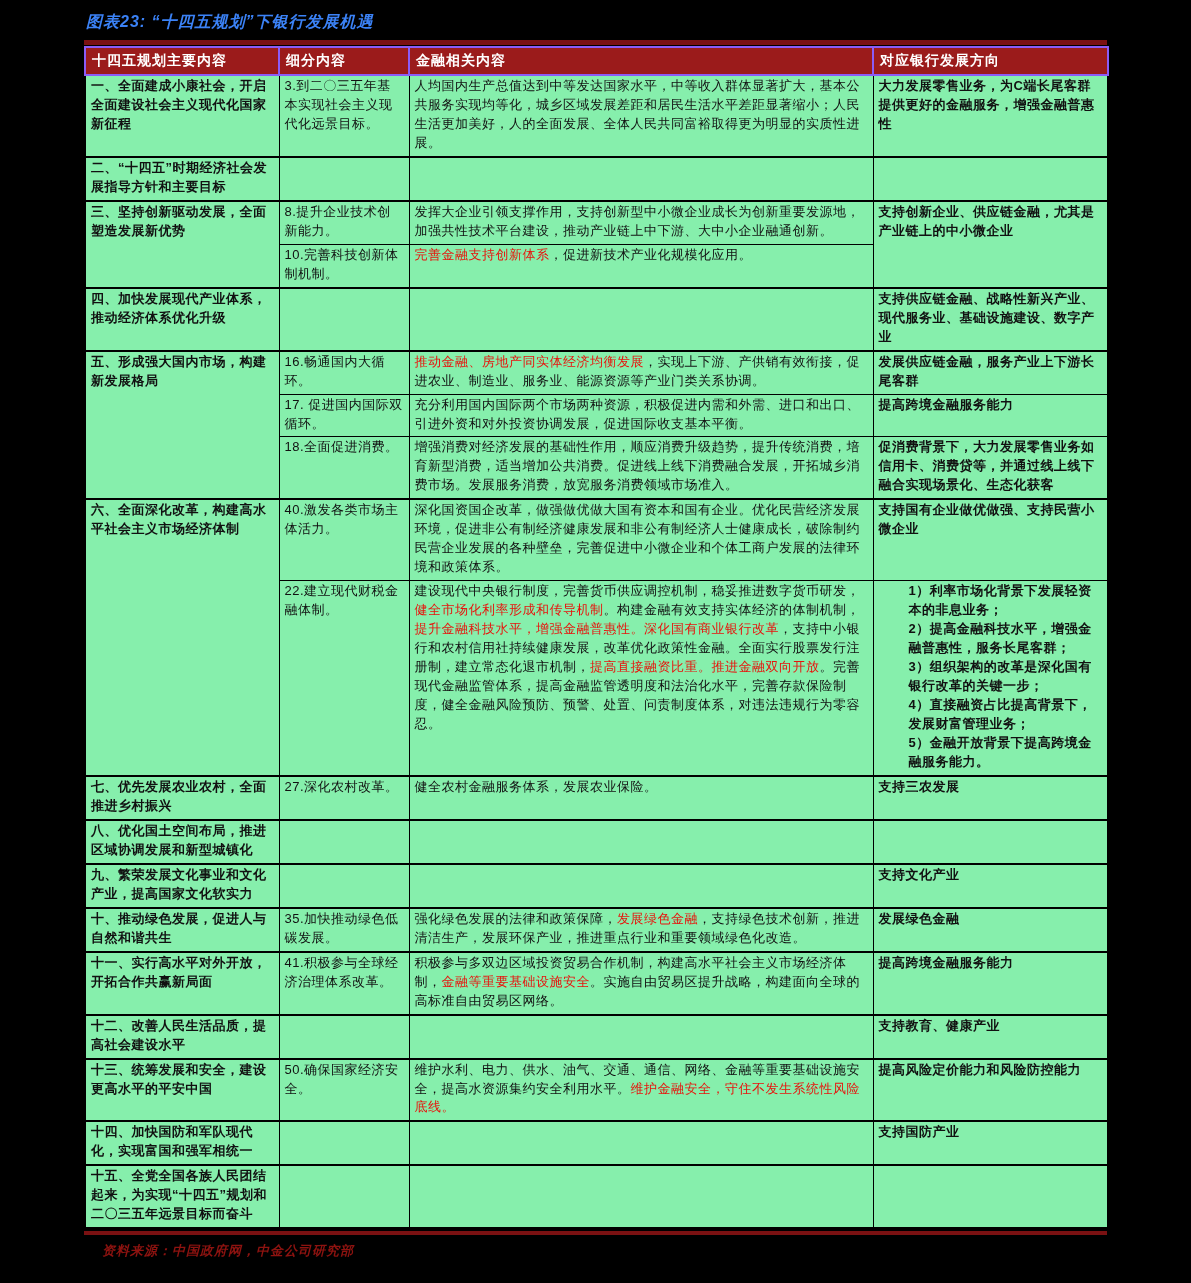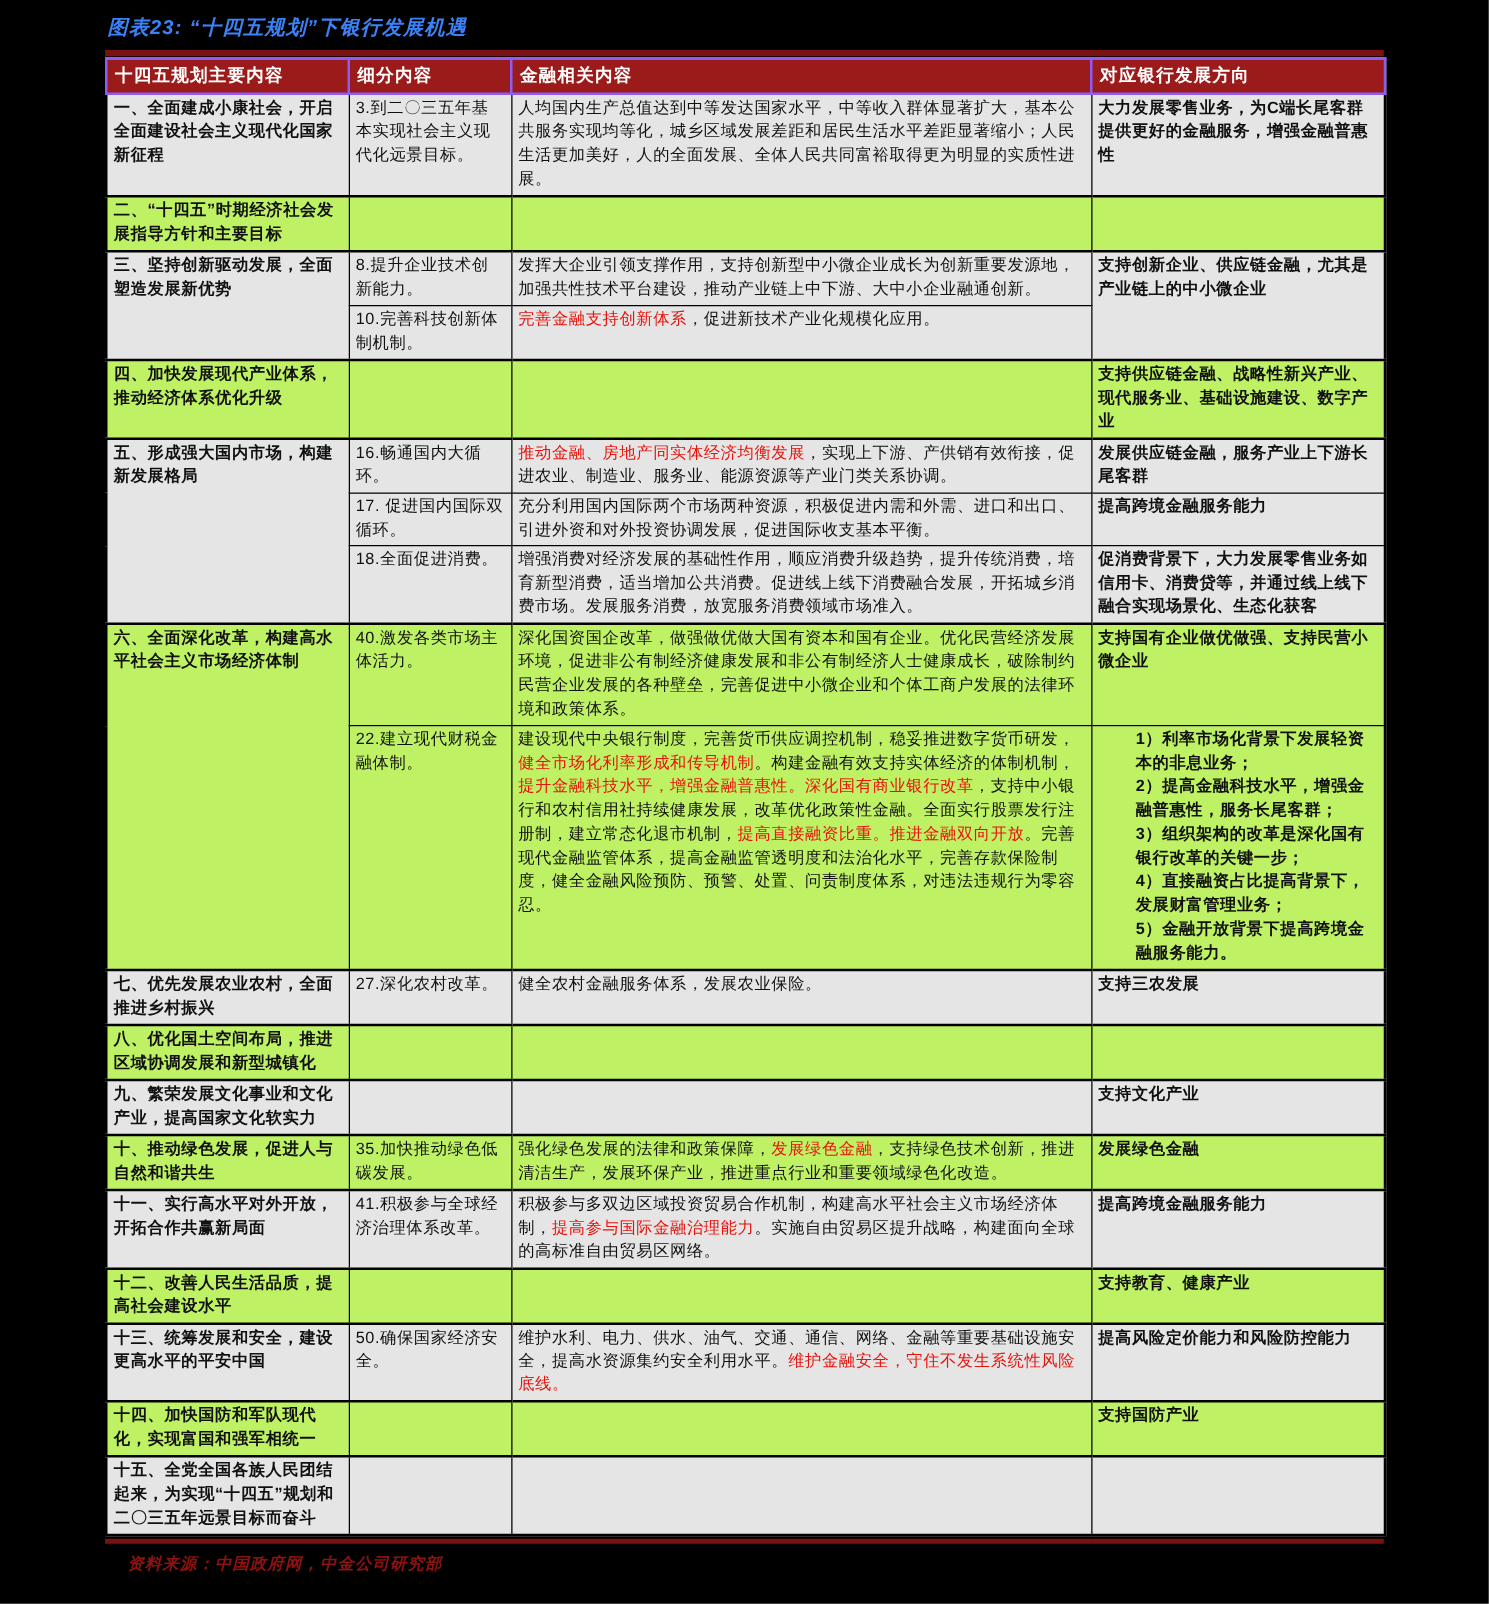--- a/index.html
+++ b/index.html
@@ -40,22 +40,22 @@
   }
   td {
     border:1px solid #000;
     vertical-align:top;
     padding:1px 5px 3px 5px;
     font-size:13px;
     line-height:1.46;
     letter-spacing:0.5px;
     color:#111;
   }
-  tr.white td { background:#e5e5e5; }
-  tr.gray td { background:#bef264; }
+  tr.white td { background:#86efac; }
+  tr.gray td { background:#86efac; }
   tr.gstart td { border-top:2px solid #000; }
   td.c-main { font-weight:bold; }
   td.c-bank { font-weight:bold; }
   .pre { white-space:pre-line;padding-left:35px; }
   .red { color:#e8130c;text-align:right; }
   .foot-rule { height:4px; background:#7a1112; margin-top:2px; }
   .source {
     color:#8e1310;
     font-size:13px;
     font-weight:bold;
@@ -179,21 +179,21 @@
         <tr class="gray gstart">
           <td class="c-main">十、推动绿色发展，促进人与自然和谐共生</td>
           <td class="c-detail">35.加快推动绿色低碳发展。</td>
           <td class="c-finance"><span>强化绿色发展的法律和政策保障，</span><span class="red">发展绿色金融</span><span>，支持绿色技术创新，推进清洁生产，发展环保产业，推进重点行业和重要领域绿色化改造。</span></td>
           <td class="c-bank">发展绿色金融</td>
         </tr>
 
         <tr class="white gstart">
           <td class="c-main">十一、实行高水平对外开放，开拓合作共赢新局面</td>
           <td class="c-detail">41.积极参与全球经济治理体系改革。</td>
-          <td class="c-finance"><span>积极参与多双边区域投资贸易合作机制，构建高水平社会主义市场经济体制，</span><span class="red">提高参与国际金融治理能力</span><span>。实施自由贸易区提升战略，构建面向全球的高标准自由贸易区网络。</span></td>
+          <td class="c-finance"><span>积极参与多双边区域投资贸易合作机制，构建高水平社会主义市场经济体制，</span><span class="red">金融等重要基础设施安全</span><span>。实施自由贸易区提升战略，构建面向全球的高标准自由贸易区网络。</span></td>
           <td class="c-bank">提高跨境金融服务能力</td>
         </tr>
 
         <tr class="gray gstart">
           <td class="c-main">十二、改善人民生活品质，提高社会建设水平</td>
           <td class="c-detail"></td>
           <td class="c-finance"></td>
           <td class="c-bank">支持教育、健康产业</td>
         </tr>
 

